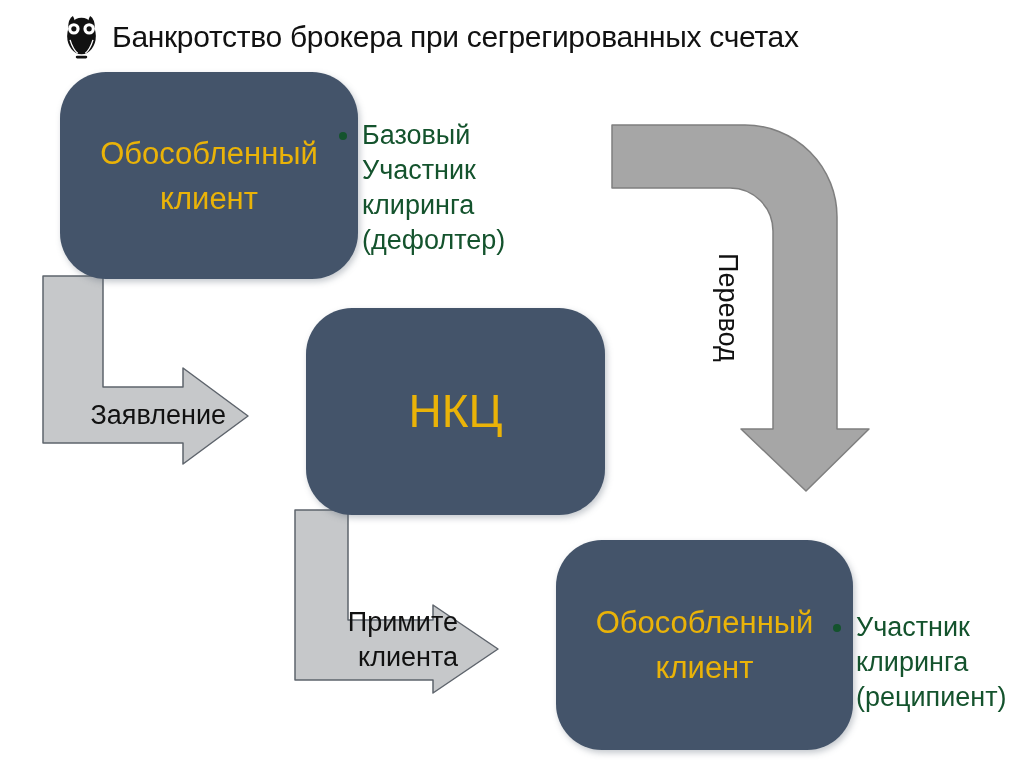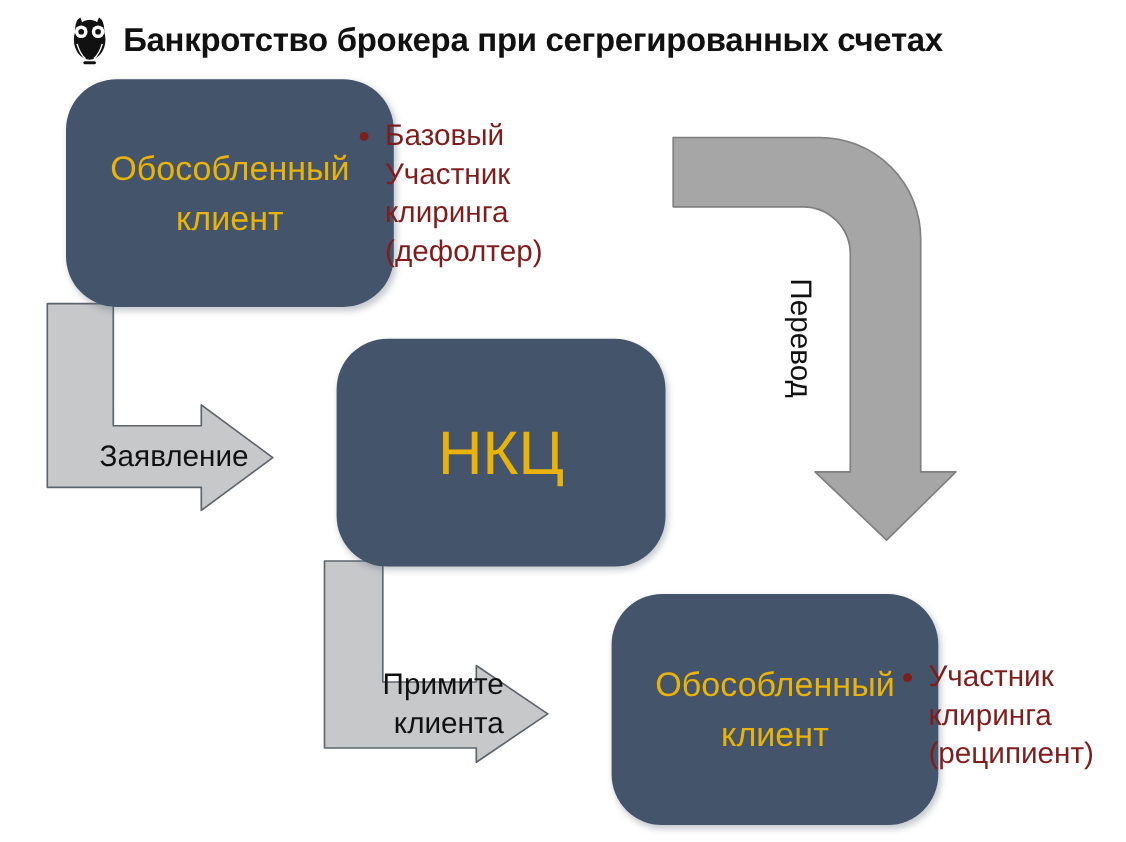--- a/index.html
+++ b/index.html
@@ -25,21 +25,21 @@
     position: absolute;
     left: 60px; top: 15px;
     width: 43px; height: 44px;
   }
   .slide-title {
     position: absolute;
     left: 112px; top: 20px;
     width: 880px;
     margin: 0;
     font-size: 30px;
-    font-weight: bold;
+    font-weight: normal;
     color: #111111;
     letter-spacing: -0.3px;
     white-space: nowrap;
   }
 
   
   .arrows-layer {
     position: absolute;
     left: 0; top: 0;
     width: 1024px; height: 765px;
@@ -70,21 +70,21 @@
     box-shadow: 2px 3px 6px rgba(90,100,115,0.35);
     margin-left: 48px;
   }
   .node .node-label {
     font-size: 31px;
     line-height: 45px;
     padding: 0 18px;
   }
   .node-1 { left: 12px;  top: 72px;  width: 298px; height: 207px; }
   .node-2 { left: 258px; top: 308px; width: 299px; height: 207px; }
-  .node-2 .node-label { font-size: 56px; }
+  .node-2 .node-label { font-size: 46px; }
   .node-3 { left: 508px; top: 540px; width: 297px; height: 210px; }
 
   
   .arrow-label {
     position: absolute;
     color: #111111;
     font-size: 27px;
     line-height: 35px;
     text-align: right;
   }
@@ -95,24 +95,24 @@
     writing-mode: vertical-rl;
     text-orientation: mixed;
     height: 130px;
     line-height: 32px;
     text-align: left;
   }
 
   
   .bullets {
     position: absolute;
-    margin: 0;
+    margin: 12px;
     padding-left: 28px;
     list-style: disc outside;
-    color: #7f1d1d;
+    color: #14532d;
   }
   .bullets li {
     font-size: 27px;
     line-height: 35px;
   }
   .bullets-defaulter { left: 322px; top: 106px; width: 185px; }
   .bullets-recipient { left: 816px; top: 598px; width: 205px; }
 </style>
 </head>
 <body>

